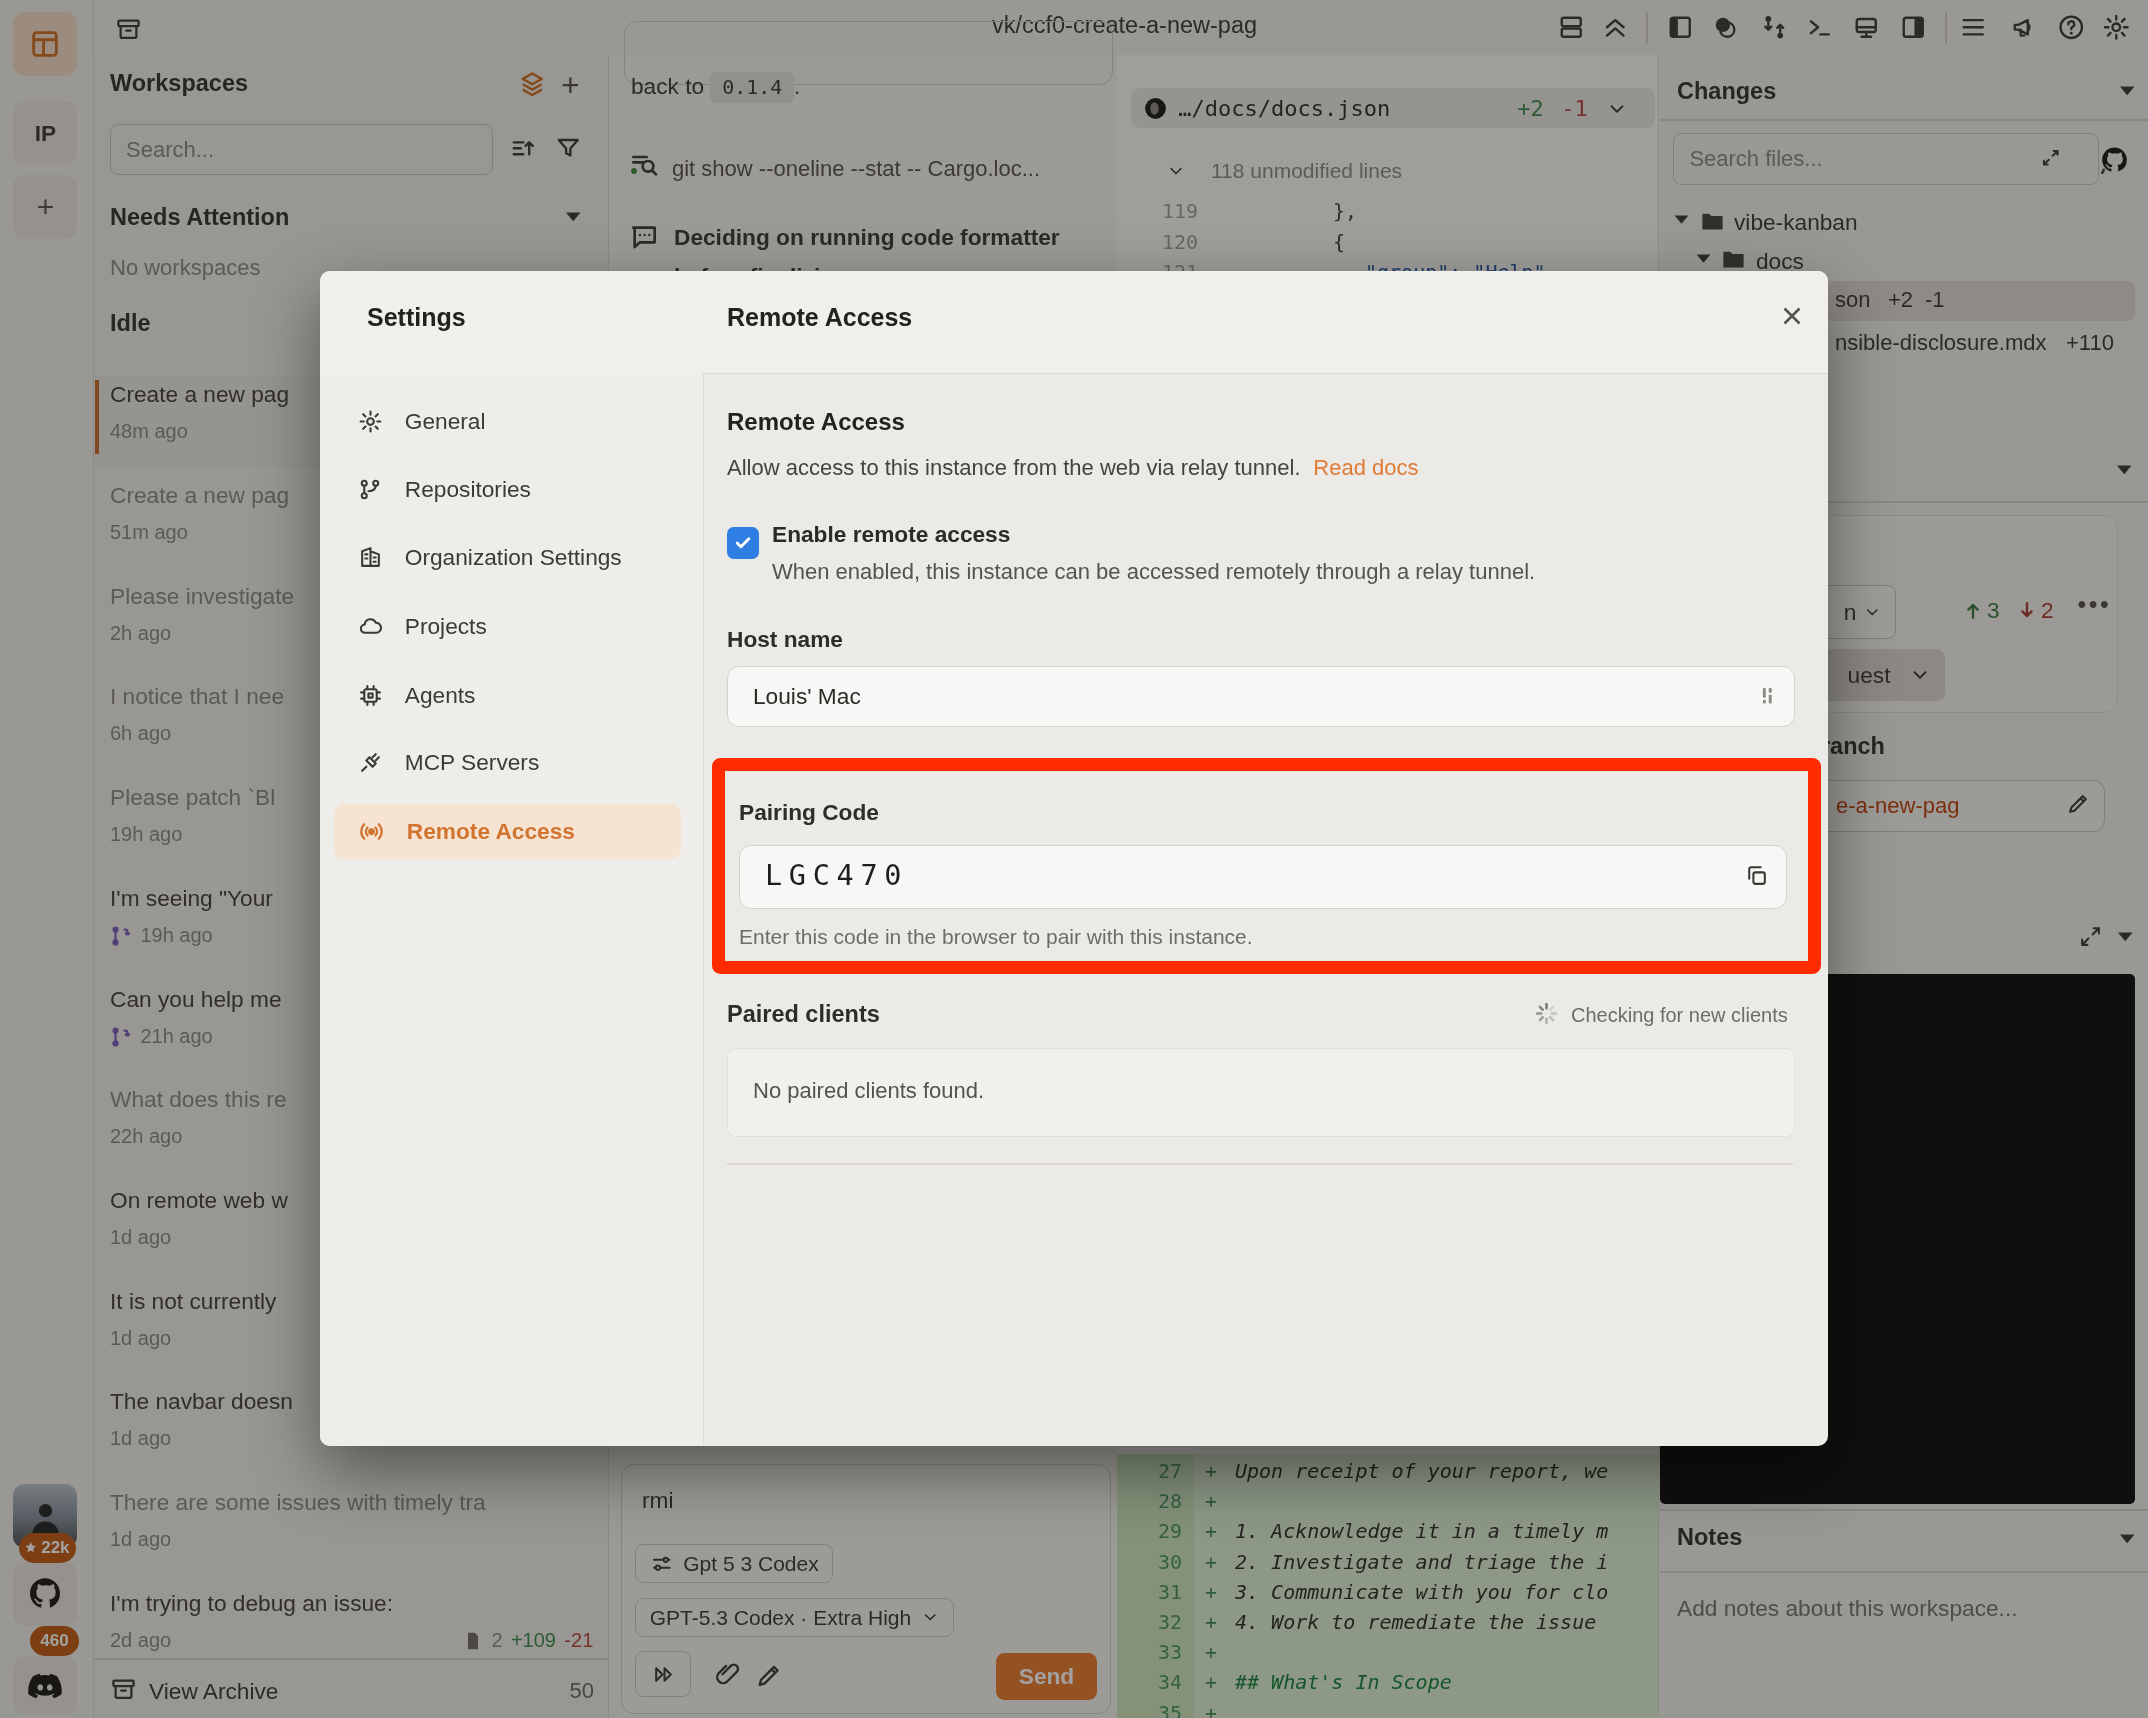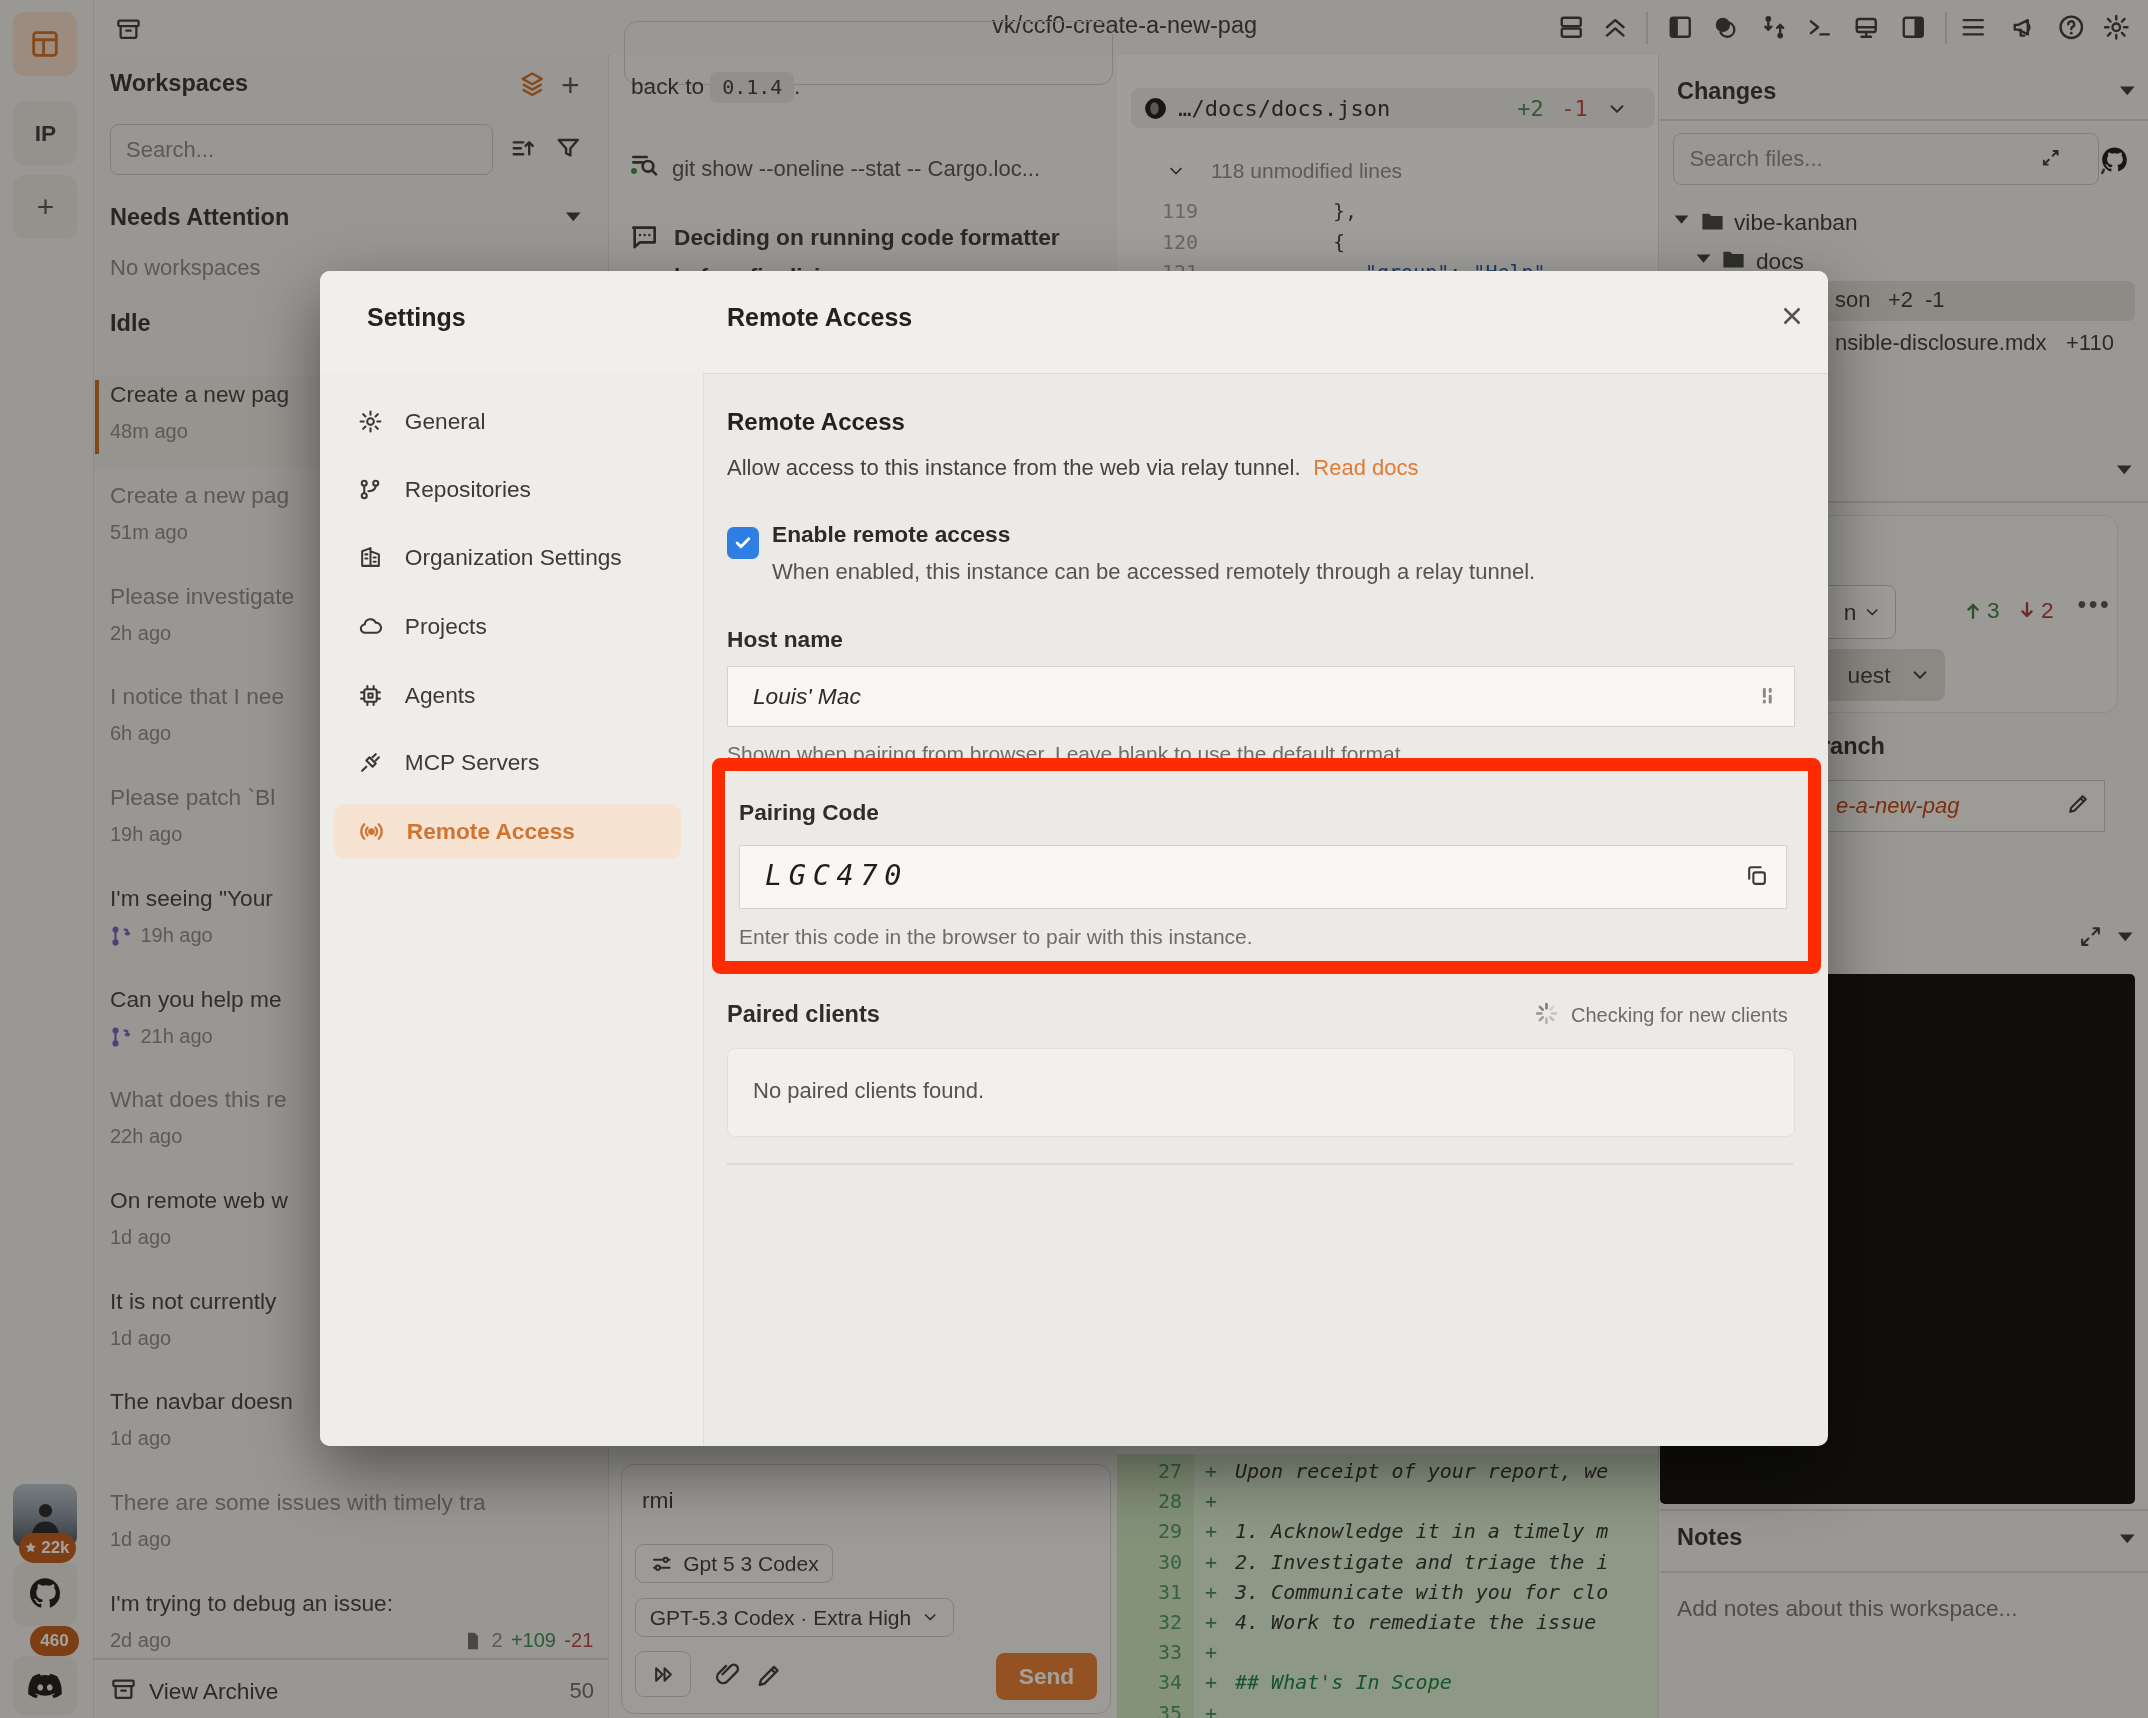--- a/index.html
+++ b/index.html
@@ -68,21 +68,21 @@
   .modal{position:absolute;left:320px;top:271px;width:1508px;height:1175px;background:#eceae7;border-radius:10px;
          box-shadow:0 25px 67px rgba(0,0,0,.45);z-index:20;}
   .m-head{position:absolute;left:0;top:0;width:1508px;height:102px;background:#f0efec;border-bottom:1.7px solid #dcd9d4;border-radius:10px 10px 0 0;}
   .m-nav{position:absolute;left:0;top:102px;width:375px;height:1073px;background:#eeedea;border-right:1.7px solid #e0ddd9;border-radius:0 0 0 10px;padding-left:8px;}
   .nav-item{position:absolute;left:14.3px;width:347px;height:55px;display:flex;align-items:center;gap:22px;padding-left:23.5px;
             font-size:22.7px;color:#3b3a37;box-sizing:border-box;}
   .nav-item.active{background:#f6e3d2;border-radius:10px;color:#d4únk;}
   .m-body{position:absolute;left:375px;top:102px;width:1133px;height:1073px;}
   .m-lbl{position:absolute;font-size:22.7px;font-weight:bold;color:#2e2d2a;}
   .m-help{position:absolute;font-size:21px;color:#6e6c67;}
-  .m-input{position:absolute;background:#f8f7f5;border:1.7px solid #d5d2cd;border-radius:1px;font-style:italic;}
+  .m-input{position:absolute;background:#f8f7f5;border:1.7px solid #d5d2cd;border-radius:12px;}
   .annotation{position:absolute;left:712px;top:758px;width:1109px;height:216px;box-sizing:border-box;
               border:13.4px solid #ff2b00;border-radius:8.4px;z-index:30;}
   .orange{color:#e07b35;}
 </style>
 </head>
 <body>
 
 <div class="stage">
 
   <header class="topbar">
@@ -732,21 +732,20 @@
           <svg width="23.5" height="23.5" viewBox="0 0 24 24">
               <g fill="#8b8985">
                 <rect x="6" y="4" width="3" height="10" rx="1"></rect>
                 <rect x="6" y="16" width="3" height="4" rx="1"></rect>
                 <rect x="12" y="4" width="3" height="5" rx="1"></rect>
                 <rect x="12" y="11" width="3" height="9" rx="1"></rect>
               </g>
             </svg>
           </span>
       </div>
-      <div class="m-help" style="left:32px;top:369px">Shown when pairing from browser. Leave blank to use the default format.</div>
 
       <div class="m-lbl" style="left:44px;top:426px">Pairing Code</div>
       <div class="m-input" style="left:44px;top:472px;width:1046px;height:62px">
         <span class="mono" style="position:absolute;left:25px;top:13.4px;font-size:28.5px;letter-spacing:6.7px;color:#1f1e1c">LGC470</span>
         <span class="i" style="left:1004px;top:17px">
           <svg width="25" height="25" viewBox="0 0 24 24">
               <rect class="st" x="9" y="9" width="11" height="11" rx="2"></rect>
               <path class="st" d="M5 15V6a2 2 0 0 1 2-2h9"></path>
             </svg>
           </span>

